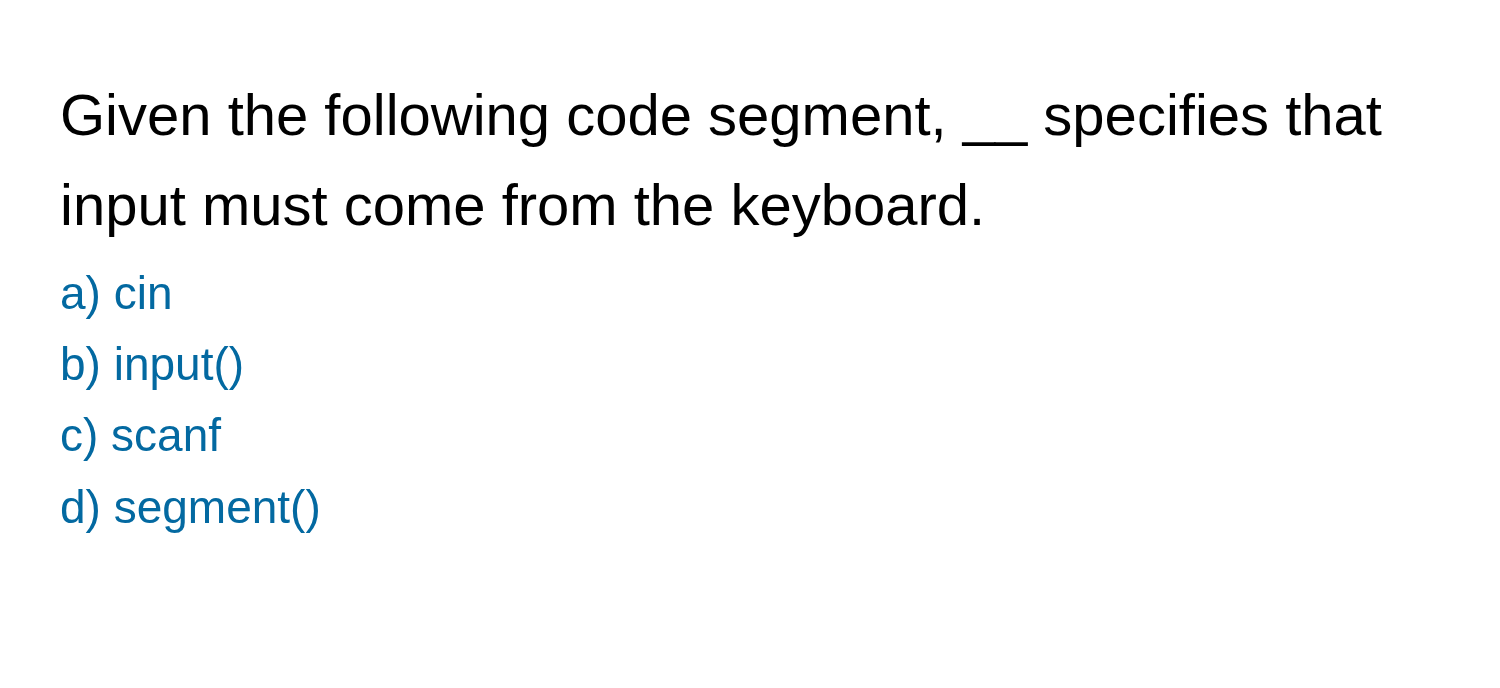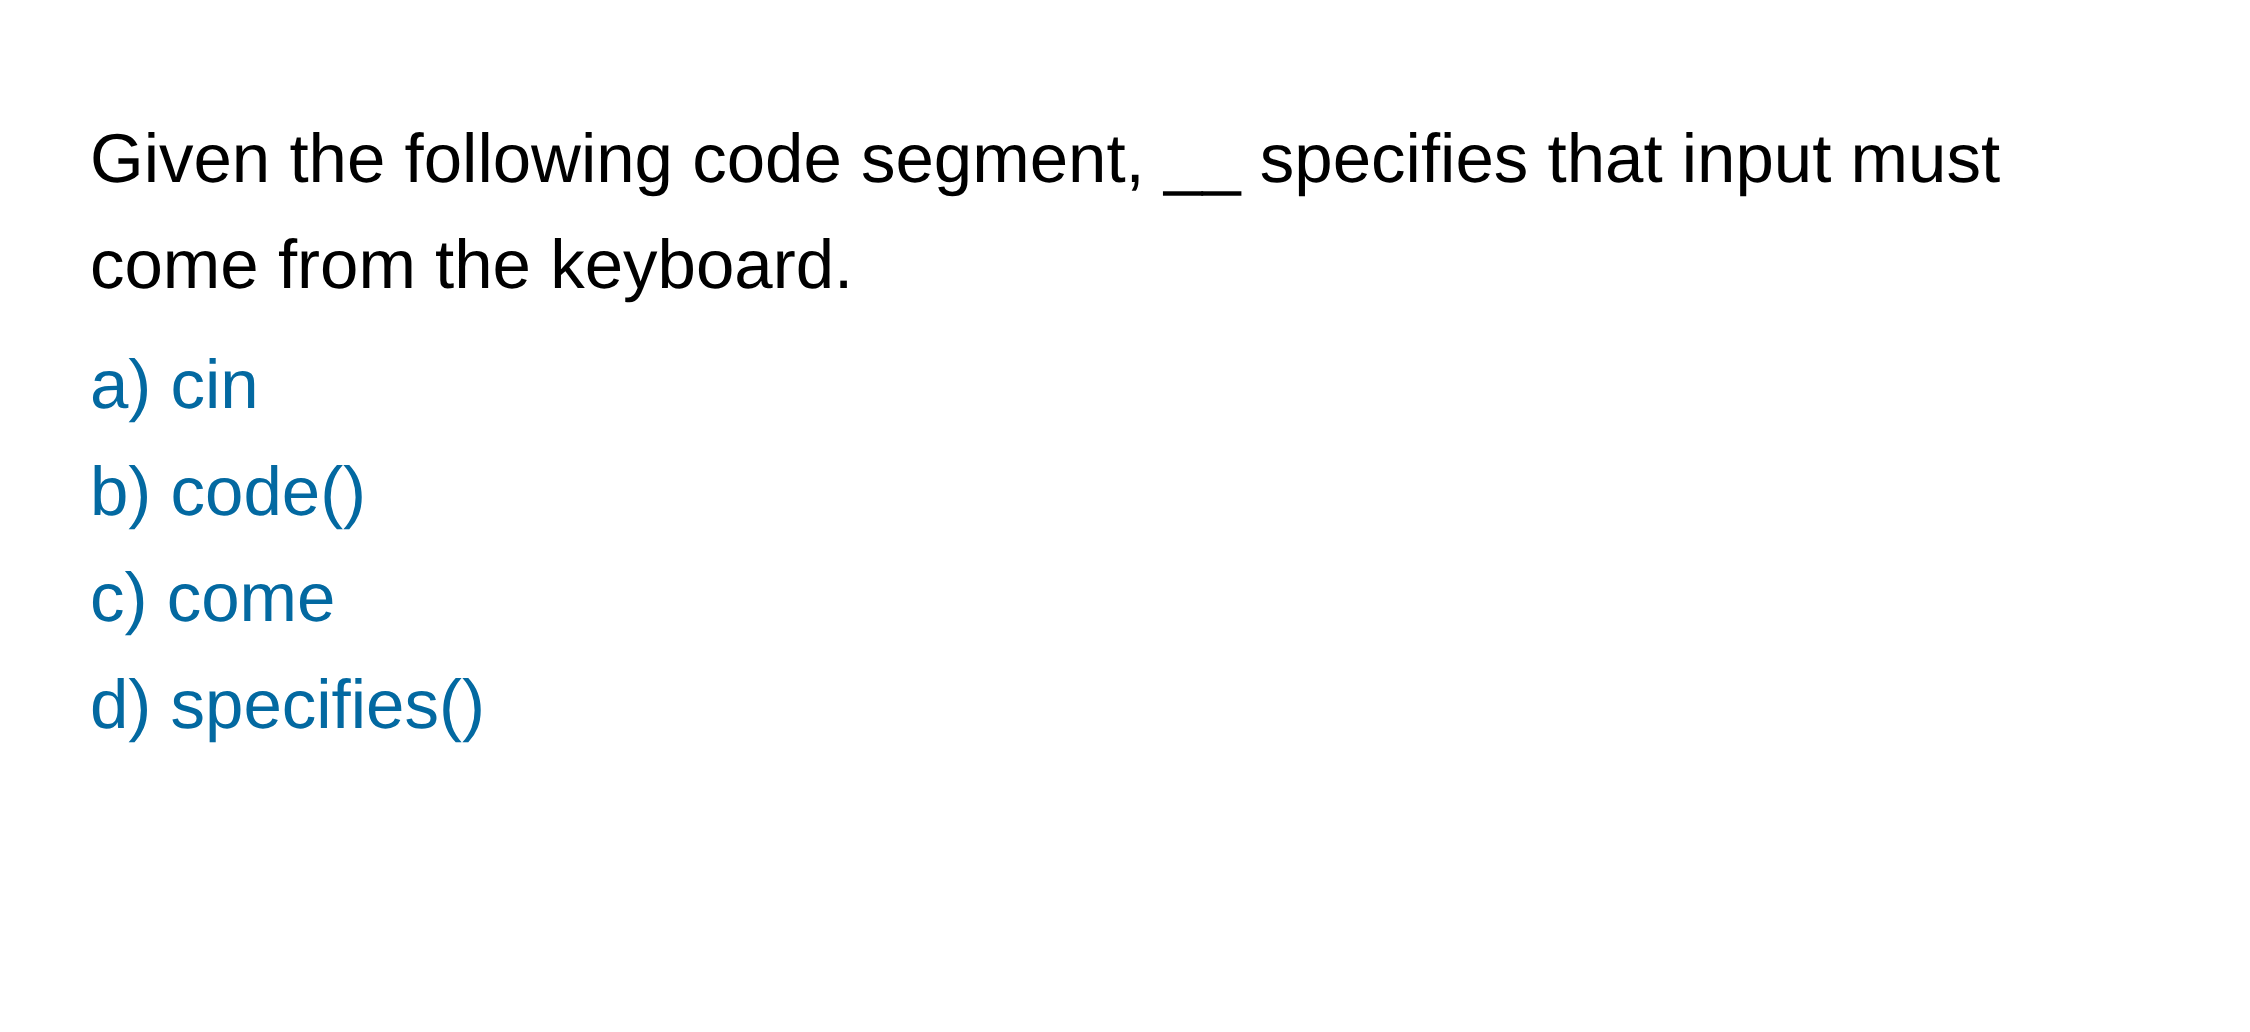--- a/index.html
+++ b/index.html
@@ -8,35 +8,35 @@
       box-sizing: border-box;
     }
     body {
       width: 1500px;
       height: 688px;
       background: #ffffff;
       font-family: -apple-system, BlinkMacSystemFont, "Segoe UI", Helvetica, Arial, sans-serif;
       padding: 70px 60px;
     }
     .question-text {
-      font-size: 46px;
+      font-size: 58px;
       line-height: 1.55;
       color: #000000;
       font-weight: 400;
       margin-bottom: 8px;
     }
     .option {
       font-size: 46px;
       line-height: 1.55;
       color: #0369a1;
       font-weight: 400;
     }
   </style>
 </head>
 <body>
 
 <div>
   <p class="question-text">Given the following code segment, __ specifies that input must come from the keyboard.</p>
   <p class="option">a) cin</p>
-  <p class="option">b) code()</p>
-  <p class="option">c) come</p>
-  <p class="option">d) specifies()</p>
+  <p class="option">b) input()</p>
+  <p class="option">c) scanf</p>
+  <p class="option">d) segment()</p>
 </div>
 
 </body></html>

